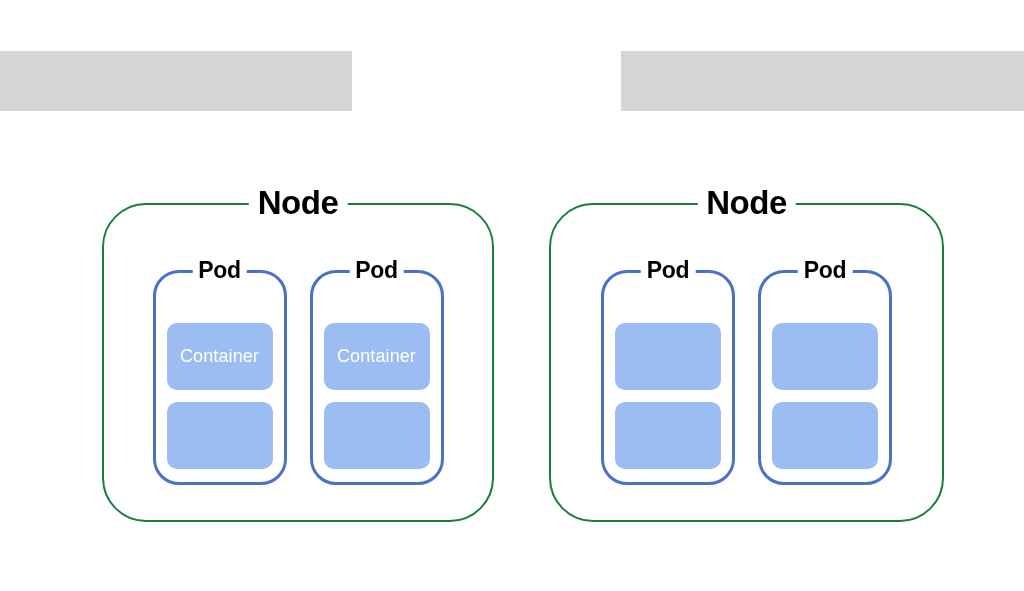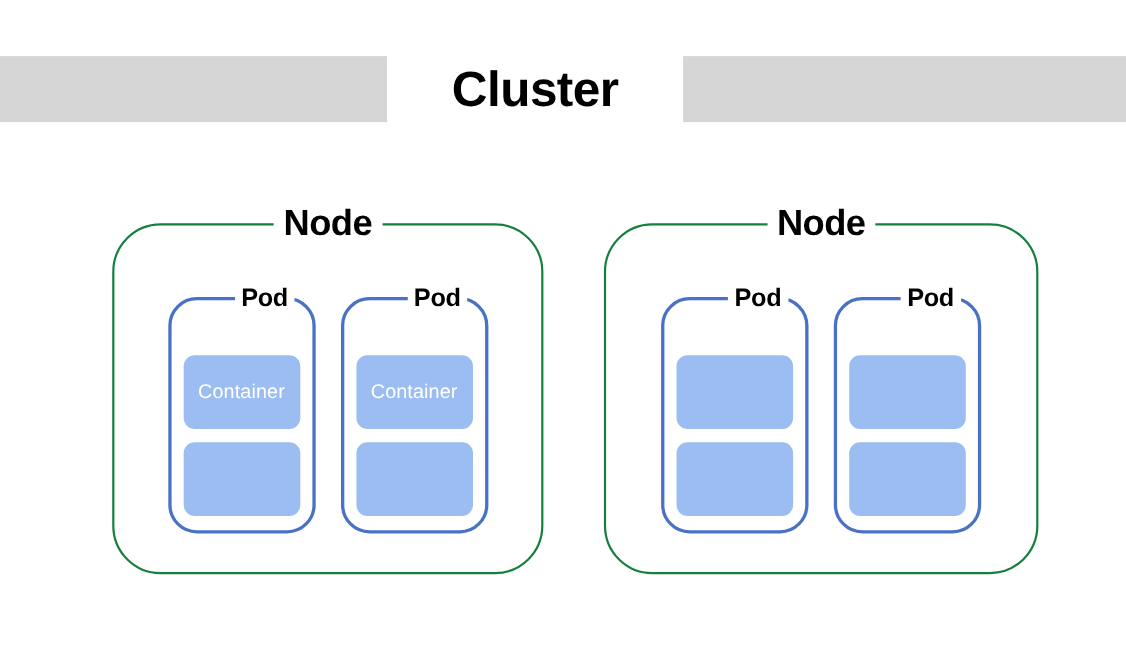--- a/index.html
+++ b/index.html
@@ -105,21 +105,20 @@
     left: 50%;
     transform: translateX(-50%);
     background: #ffffff;
     padding: 0 6px;
     font-size: 23px;
     font-weight: bold;
     color: #000000;
     line-height: 27px;
     letter-spacing: -0.3px;
     white-space: nowrap;
-    margin-left: 21px;
   }
 
   .pod-inner {
     position: absolute;
     top: 13px;
     left: 11px;
     right: 11px;
     bottom: 13px;
     display: flex;
     flex-direction: column;
@@ -146,21 +145,20 @@
   }
   .container-label:empty { display: none; }
 </style>
 </head>
 <body>
 
 <div class="canvas">
 
   <div class="band band-left"></div>
   <div class="band band-right"></div>
-  <div class="cluster-title">Cluster</div>
 
   <div class="node node-left">
     <div class="node-label">Node</div>
 
     <div class="pod-row">
 
       <div class="pod">
         <div class="pod-label">Pod</div>
         <div class="pod-inner">
           <div class="container-box">

